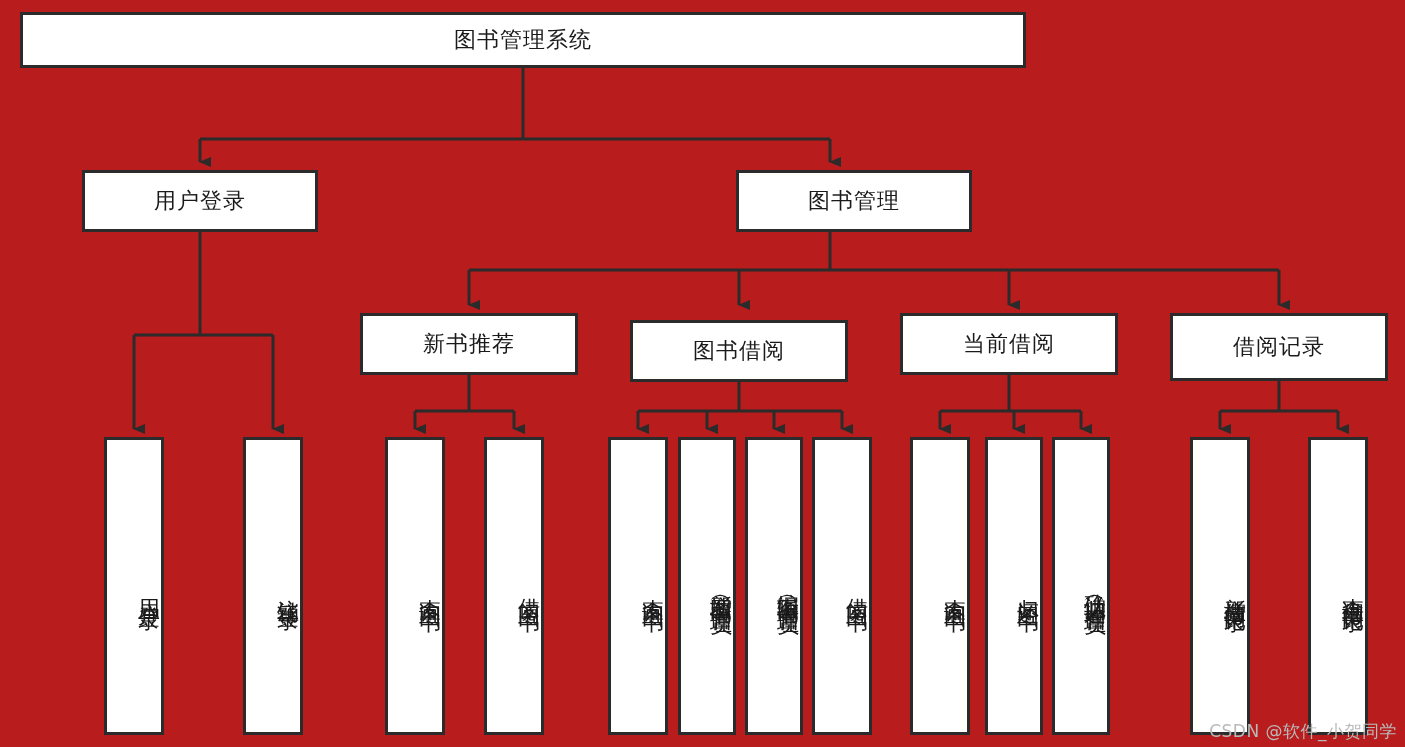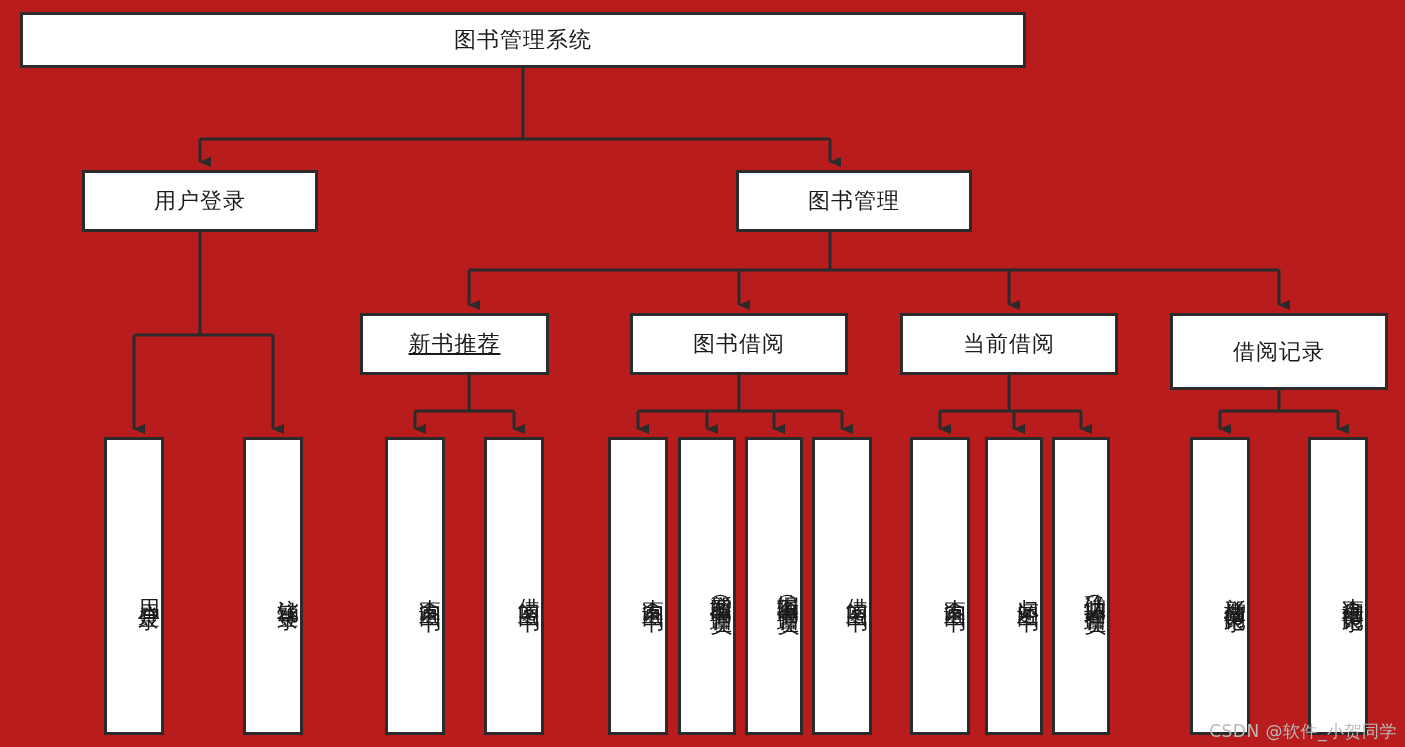--- a/index.html
+++ b/index.html
@@ -120,24 +120,24 @@
       <path d="M 1220 411 L 1220 429" marker-end="url(#arrow)"></path>
       <path d="M 1338 411 L 1338 429" marker-end="url(#arrow)"></path>
     </g>
   </svg>
 
   <div class="node h" style="left: 20px; top: 12px; width: 1006px; height: 56px;">图书管理系统</div>
 
   <div class="node h" style="left: 82px; top: 170px; width: 236px; height: 62px;">用户登录</div>
   <div class="node h" style="left: 736px; top: 170px; width: 236px; height: 62px;">图书管理</div>
 
-  <div class="node h" style="left: 360px; top: 313px; width: 189px; height: 62px; text-decoration: underline;">新书推荐</div>
-  <div class="node h" style="left: 630px; top: 313px; width: 218px; height: 62px;">图书借阅</div>
+  <div class="node h" style="left: 360px; top: 313px; width: 218px; height: 62px;">新书推荐</div>
+  <div class="node h" style="left: 630px; top: 320px; width: 218px; height: 62px;">图书借阅</div>
   <div class="node h" style="left: 900px; top: 313px; width: 218px; height: 62px; font-family: Liberation Mono, monospace;">当前借阅</div>
-  <div class="node h" style="left: 1170px; top: 313px; width: 218px; height: 77px;">借阅记录</div>
+  <div class="node h" style="left: 1170px; top: 313px; width: 218px; height: 68px;">借阅记录</div>
 
   <div class="node v" style="left: 104px; top: 437px; width: 60px; height: 298px;">
       <span class="vtext">用户登录</span>
     </div>
   <div class="node v" style="left: 243px; top: 437px; width: 60px; height: 298px;">
       <span class="vtext">注销登录</span>
     </div>
   <div class="node v" style="left: 385px; top: 437px; width: 60px; height: 298px;">
       <span class="vtext">查询图书</span>
     </div>

